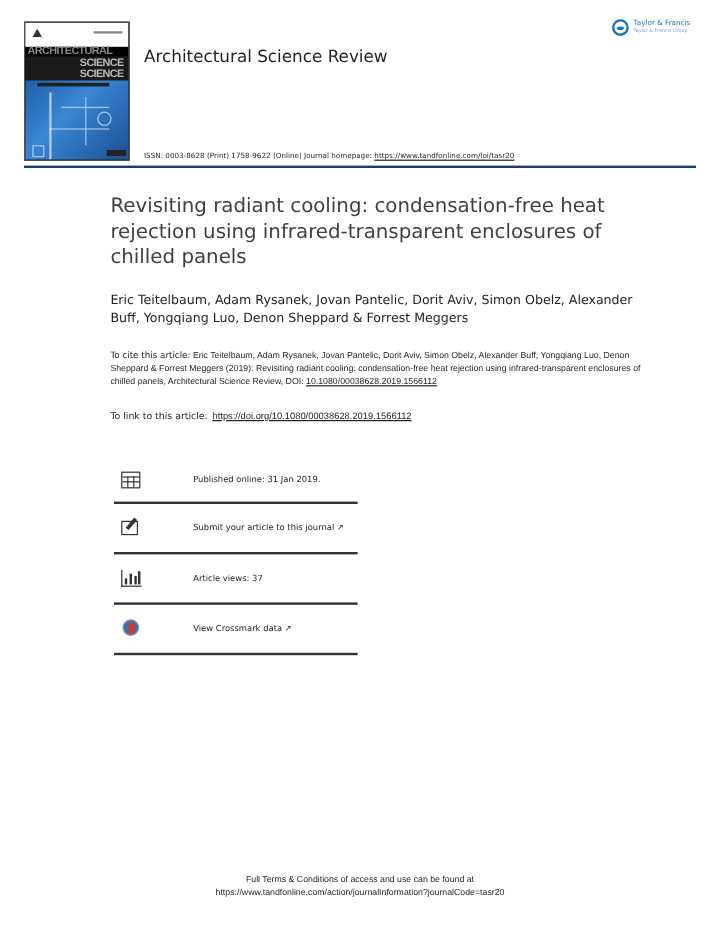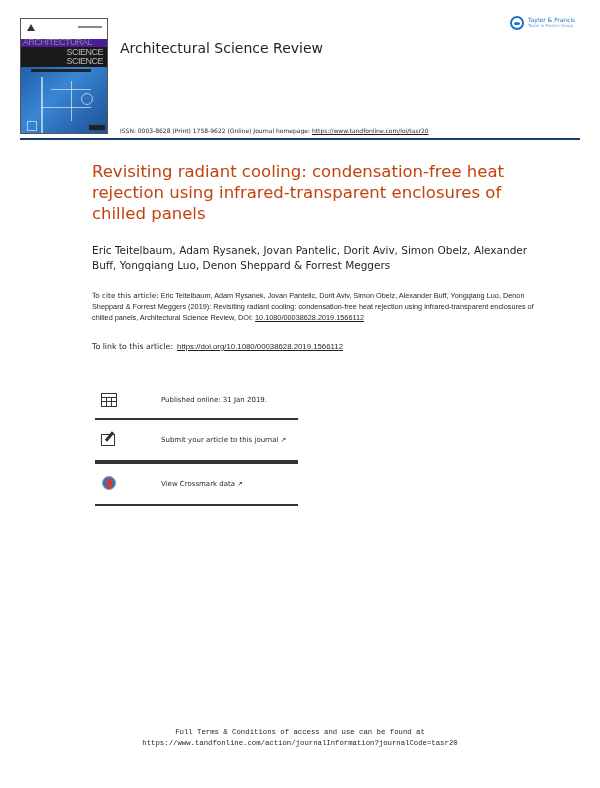--- a/index.html
+++ b/index.html
@@ -1,21 +1,21 @@
 <!DOCTYPE html>
 <html><head>
 <meta charset="utf-8">
 <style>
   * { margin: 0; padding: 0; box-sizing: border-box; }
   html, body { width: 600px; height: 788px; background: #ffffff; overflow: hidden; }
   body { position: relative; font-family: "DejaVu Sans", sans-serif; color: #231f20; }
 
   .cover {
     position: absolute; left: 20px; top: 18px; width: 88px; height: 116px;
-    border: 1px solid #555; background: #4c1d95; overflow: hidden;
+    border: 1px solid #555; background: #000000; overflow: hidden; font-weight: bold;
   }
   .cover .top { position: absolute; left: 0; top: 0; width: 100%; height: 20px; background: #fff; }
   .cover .top .logo { position: absolute; left: 6px; top: 5px; width: 8px; height: 7px; background: #333; clip-path: polygon(50% 0, 100% 100%, 0 100%); }
   .cover .top .tiny { position: absolute; right: 5px; top: 7px; width: 24px; height: 2px; background: #888; }
   .cover .arch { position: absolute; left: 0; top: 18px; width: 100%; font-size: 9px; color: #888; letter-spacing: -0.5px; line-height: 10px; padding-left: 2px; font-family: "Liberation Sans", sans-serif; }
   .cover .band { position: absolute; left: 0; top: 28px; width: 100%; height: 20px; background: #1a1a1a; }
   .cover .band .t1, .cover .band .t2 { position: absolute; right: 4px; font-size: 9px; color: #bbb; line-height: 9px; font-family: "Liberation Sans", sans-serif; letter-spacing: -0.5px; }
   .cover .band .t1 { top: 1px; }
   .cover .band .t2 { top: 10px; }
   .cover .blue {
@@ -29,21 +29,21 @@
   .publisher-logo { position: absolute; left: 510px; top: 16px; display: flex; align-items: center; gap: 4px; }
   .publisher-logo .circle { width: 14px; height: 14px; border: 2px solid #1a73c9; border-radius: 50%; position: relative; }
   .publisher-logo .circle::after { content: ""; position: absolute; left: 2px; top: 4px; width: 6px; height: 3px; background: #1a73c9; border-radius: 50%; }
   .publisher-logo .txt { font-size: 6px; color: #1a73c9; line-height: 6px; }
   .publisher-logo .txt span { display: block; }
 
   .issn { position: absolute; left: 120px; top: 127px; font-size: 6px; color: #231f20; white-space: nowrap; }
   .issn a { color: #231f20; text-decoration: underline; }
   .rule-blue { position: absolute; left: 20px; top: 138px; width: 560px; height: 2px; background: #1b3b7a; }
 
-  .article-title { position: absolute; left: 92px; top: 161px; width: 450px; font-size: 16.5px; line-height: 21px; color: #c2410c; font-family: "DejaVu Sans", sans-serif; }
+  .article-title { position: absolute; left: 92px; top: 161px; width: 450px; font-size: 16.5px; line-height: 21px; color: #404040; font-family: "DejaVu Sans", sans-serif; }
   .authors { position: absolute; left: 92px; top: 243px; width: 450px; font-size: 10.5px; line-height: 15px; color: #231f20; }
 
   .cite { position: absolute; left: 92px; top: 291px; width: 450px; font-size: 7.3px; line-height: 10.8px; color: #231f20; font-family: "Liberation Sans", sans-serif; }
   .cite .lbl { font-family: "DejaVu Sans", sans-serif; font-size: 7.3px; }
   .cite a, .link a { color: #231f20; text-decoration: underline; }
   .link { position: absolute; left: 92px; top: 342px; font-size: 7.8px; color: #231f20; white-space: nowrap; }
   .link .lbl { font-family: "DejaVu Sans", sans-serif; margin-top: 32px; }
   .link a { font-family: "Liberation Sans", sans-serif; margin-left: 4px; text-align: right; }
 
   .meta-list { position: absolute; left: 95px; top: 380px; width: 203px; }
@@ -63,21 +63,21 @@
   .pen { position: absolute; left: 9px; top: 0; width: 3px; height: 11px; background: #333; transform: rotate(40deg); }
 
   .bars { position: absolute; left: 2px; top: 2px; width: 17px; height: 14px; border-bottom: 1.5px solid #333; border-left: 1.5px solid #333; }
   .bars span { position: absolute; bottom: 1px; width: 2px; background: #333; }
 
   .cross { position: absolute; left: 3px; top: 1px; width: 14px; height: 14px; border-radius: 50%; background: #3b6fb5; border: 1px solid #999; }
   .cross::after { content: ""; position: absolute; left: 4px; top: 2px; width: 5px; height: 9px; background: #d23a2a; border-radius: 1px; }
 
   .ext { font-size: 7px; margin-left: 2px; }
 
-  .footer { position: absolute; left: 0; top: 727px; width: 600px; text-align: center; font-size: 7.3px; line-height: 11px; color: #231f20; font-family: Liberation Mono, monospace; }
+  .footer { position: absolute; left: 0; top: 727px; width: 600px; text-align: center; font-size: 7.3px; line-height: 11px; color: #231f20; font-family: Liberation Sans, sans-serif; }
 </style>
 </head>
 <body>
 
 <div class="cover">
   <div class="top">
     <div class="logo"></div>
     <div class="tiny"></div>
   </div>
   <div class="arch">ARCHITECTURAL</div>
@@ -140,20 +140,31 @@
   <div class="meta-item">
     <div class="ico">
       <div class="edit-box"></div>
         <div class="pen"></div>
     </div>
     <span class="txt">Submit your article to this journal</span>
     <span class="ext">↗</span>
   </div>
   <div class="meta-rule"></div>
 
+  <div class="meta-item">
+    <div class="ico">
+      <div class="bars">
+        <span style="left:2px;height:5px;"></span>
+        <span style="left:6px;height:9px;"></span>
+        <span style="left:10px;height:7px;"></span>
+        <span style="left:13px;height:11px;"></span>
+      </div>
+    </div>
+    <span class="txt">Article views: 37</span>
+  </div>
   <div class="meta-rule"></div>
 
   <div class="meta-item">
     <div class="ico">
       <div class="cross"></div>
     </div>
     <span class="txt">View Crossmark data</span>
     <span class="ext">↗</span>
   </div>
   <div class="meta-rule"></div>

